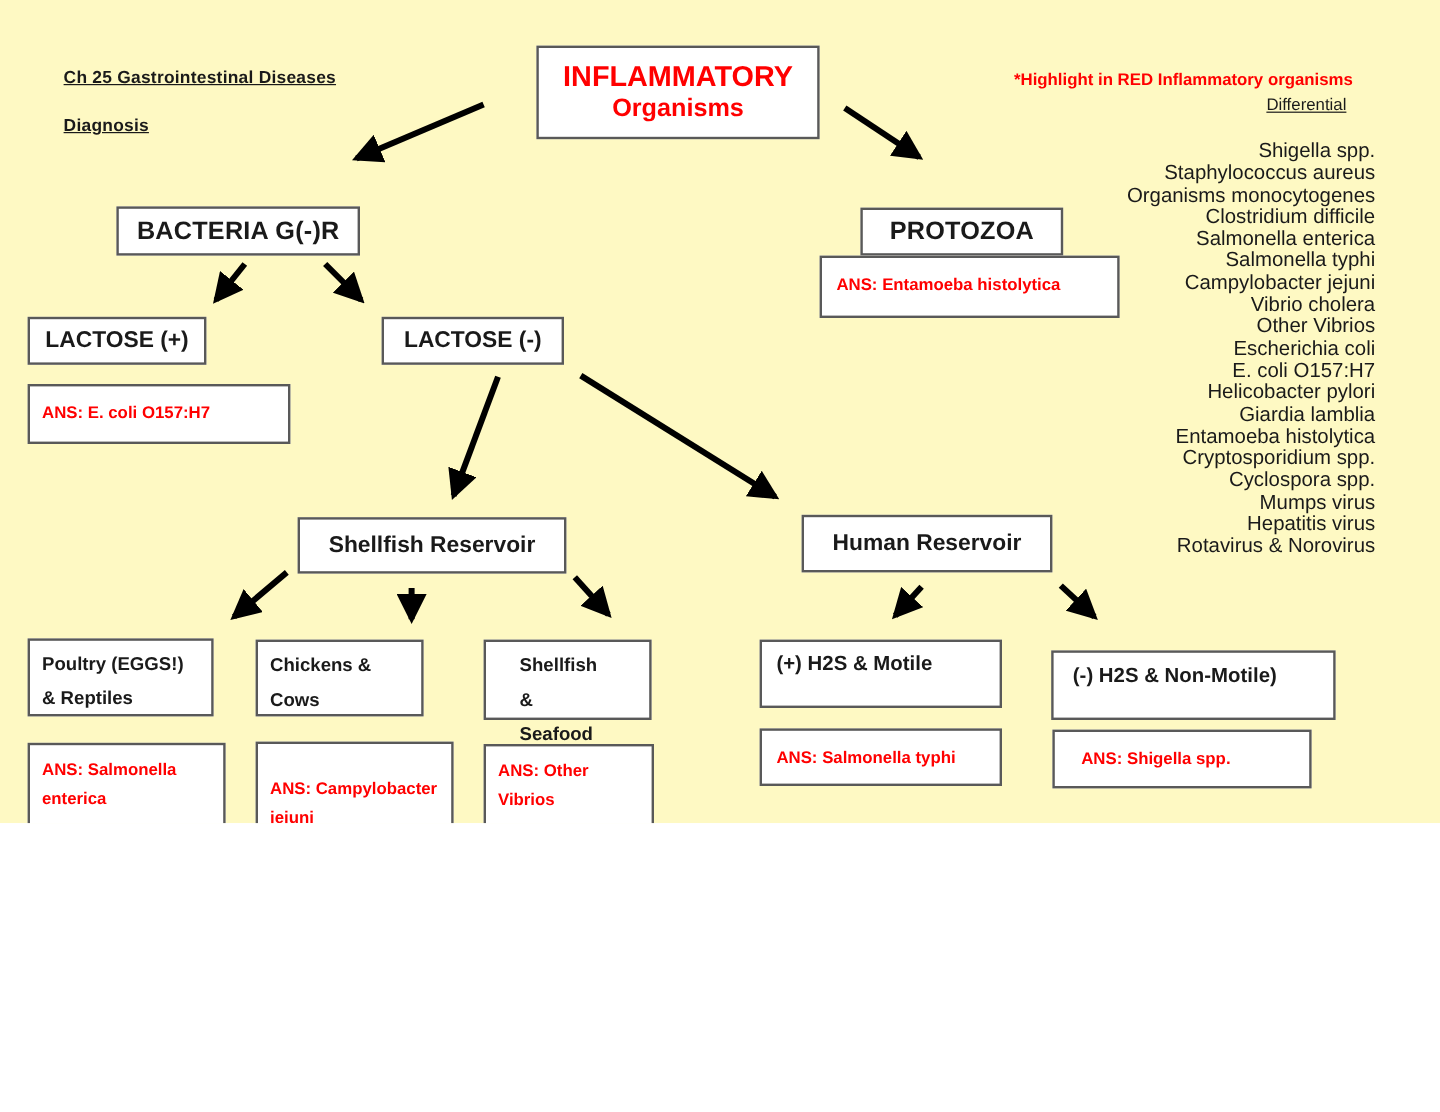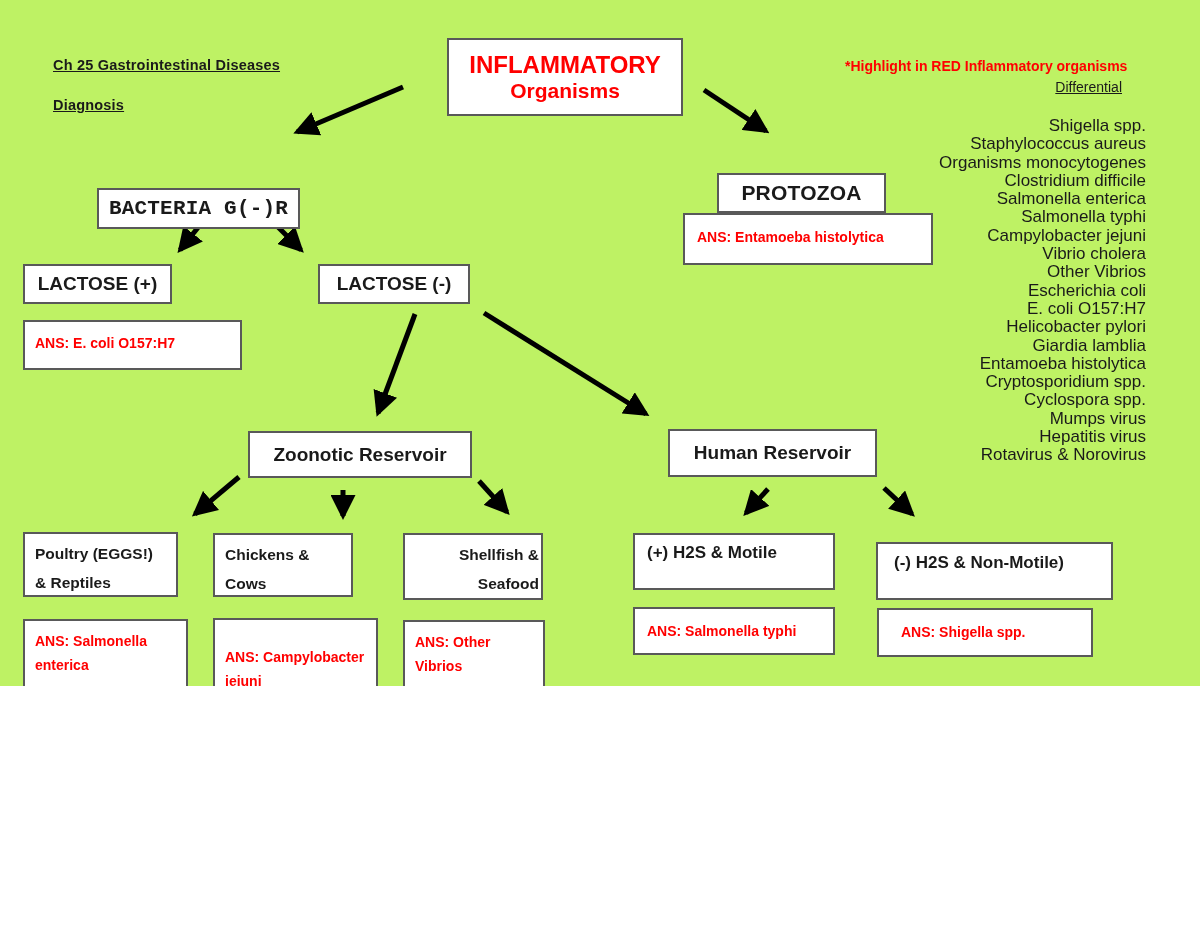--- a/index.html
+++ b/index.html
@@ -3,21 +3,21 @@
 <meta charset="utf-8">
 <style>
   :root{
     --highlight-red:#ff0000;
     --box-border:#595959;
     --arrow-black:#000000;
     --text-black:#1a1a1a;
   }
   html,body{margin:0;padding:0;background:#ffffff;}
   .canvas{
-    position:relative;width:1200px;height:686px;background:#bef264;overflow:hidden;
+    position:relative;width:1200px;height:686px;background:#fef9c3;overflow:hidden;
     font-family:"Liberation Sans", sans-serif;color:var(--text-black);
   }
   .abs{position:absolute;box-sizing:border-box;}
   .box{
     position:absolute;box-sizing:border-box;background:#ffffff;
     border:2px solid var(--box-border);font-weight:bold;
   }
   .center{display:flex;flex-direction:column;align-items:center;justify-content:center;text-align:center;}
   .red{color:var(--highlight-red);}
   .doc-title{font-size:14.5px;font-weight:bold;text-decoration:underline;letter-spacing:.2px;}
@@ -82,21 +82,21 @@
       <div>Mumps virus</div>
       <div>Hepatitis virus</div>
       <div>Rotavirus &amp; Norovirus</div>
     </div>
 
   <div class="box center" style="left:447px;top:38px;width:236px;height:78px;">
     <div class="red" style="font-size:24px;">INFLAMMATORY</div>
     <div class="red" style="font-size:21px;">Organisms</div>
   </div>
 
-  <div class="box center big-label" style="left:97px;top:188px;width:203px;height:41px;font-family:Liberation Mono, monospace;">
+  <div class="box center big-label" style="left:97px;top:172px;width:203px;height:41px;">
     <span>BACTERIA G(-)R</span>
   </div>
 
   <div class="box center big-label" style="left:717px;top:173px;width:169px;height:40px;">
     <span>PROTOZOA</span>
   </div>
   <div class="box" style="left:683px;top:213px;width:250px;height:52px;padding:10px 12px;">
     <span class="ans-text red">ANS: Entamoeba histolytica</span>
   </div>
 
@@ -104,35 +104,35 @@
     <span>LACTOSE (+)</span>
   </div>
   <div class="box center mid-label" style="left:318px;top:264px;width:152px;height:40px;">
     <span>LACTOSE (-)</span>
   </div>
   <div class="box" style="left:23px;top:320px;width:219px;height:50px;padding:9px 10px;">
     <span class="ans-text red">ANS: E. coli O157:H7</span>
   </div>
 
   <div class="box center mid-label" style="left:248px;top:431px;width:224px;height:47px;">
-    <span>Zoonotic Reservoir</span>
+    <span>Shellfish Reservoir</span>
   </div>
   <div class="box center mid-label" style="left:668px;top:429px;width:209px;height:48px;">
     <span>Human Reservoir</span>
   </div>
 
   <div class="box cat-text" style="left:23px;top:532px;width:155px;height:65px;padding:5px 10px;">
     <div>Poultry (EGGS!)</div>
     <div>&amp; Reptiles</div>
   </div>
   <div class="box cat-text" style="left:213px;top:533px;width:140px;height:64px;padding:5px 10px;">
     <div>Chickens &amp;</div>
     <div>Cows</div>
   </div>
-  <div class="box cat-text" style="left:403px;top:533px;width:140px;height:67px;padding:5px 2px;text-align:right;">
+  <div class="box cat-text" style="left:403px;top:533px;width:140px;height:67px;padding:5px 28px;">
     <div>Shellfish &amp;</div>
     <div>Seafood</div>
   </div>
 
   <div class="box ans-text red" style="left:23px;top:619px;width:165px;height:73px;padding:8px 10px;">
     <div>ANS: Salmonella</div>
     <div>enterica</div>
   </div>
   <div class="box ans-text red" style="left:213px;top:618px;width:165px;height:99px;padding:25px 10px;">
     <div>ANS: Campylobacter</div>

